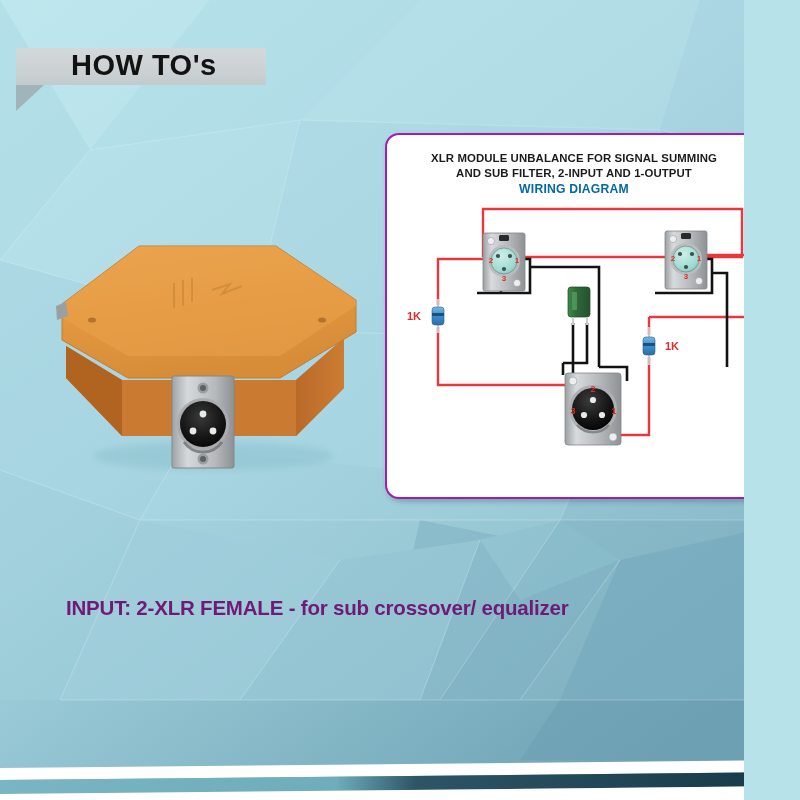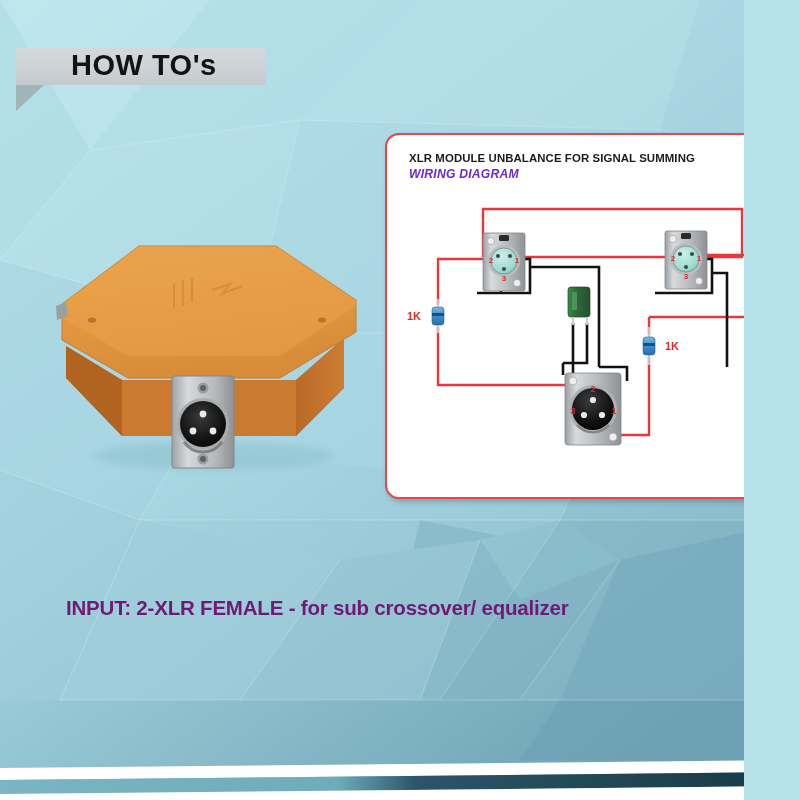--- a/index.html
+++ b/index.html
@@ -30,30 +30,31 @@
     font-size:29px;font-weight:bold;color:#121212;letter-spacing:0.5px;
     white-space:nowrap;
   }
 
   
   #product{position:absolute;left:44px;top:228px;width:330px;height:250px;}
 
   
   #diagram-card{
     position:absolute;left:385px;top:133px;width:377px;height:362px;
-    background:#ffffff;border:2px solid #ef4444;border-radius:14px;
+    background:#ffffff;border:2px solid #a21caf;border-radius:14px;
     box-shadow:2px 3px 5px rgba(40,60,70,.28);
     overflow:hidden;
+    text-align:center;
   }
   #diagram-title{position:absolute;left:22px;top:16px;width:330px;}
   #diagram-title .l1,#diagram-title .l2{
     font-size:11.4px;font-weight:bold;color:#1b1b1b;line-height:15px;letter-spacing:.1px;
   }
   #diagram-title .l3{
-    font-size:12.2px;font-weight:bold;color:#6d28d9;line-height:17px;letter-spacing:.2px;font-style:italic;
+    font-size:12.2px;font-weight:bold;color:#0369a1;line-height:17px;letter-spacing:.2px;
   }
   #schematic{position:absolute;left:0;top:60px;width:377px;height:302px;}
 
   
   .caption{
     position:absolute;left:66px;font-size:20.5px;font-weight:bold;color:#701a75;
     white-space:nowrap;letter-spacing:-.2px;
   }
   #caption-input{top:596px;}
   #caption-output{top:655px;}
@@ -182,20 +183,21 @@
     <circle cx="159" cy="196" r="23" fill="url(#faceG)"></circle>
     <circle cx="159" cy="186" r="3.4" fill="#e7e9ea"></circle>
     <circle cx="149" cy="203" r="3.4" fill="#e7e9ea"></circle>
     <circle cx="169" cy="203" r="3.4" fill="#e7e9ea"></circle>
     <path d="M140,214 a23,23 0 0 0 38,0" fill="none" stroke="#6e7275" stroke-width="3" opacity="0.8"></path>
   </svg>
 
   <div id="diagram-card">
     <div id="diagram-title">
       <div class="l1">XLR MODULE UNBALANCE FOR SIGNAL SUMMING</div>
+      <div class="l2">AND SUB FILTER, 2-INPUT AND 1-OUTPUT</div>
       <div class="l3">WIRING DIAGRAM</div>
     </div>
 
     <svg id="schematic" viewBox="0 0 377 302">
       <defs>
         <linearGradient id="cplate" x1="0" y1="0" x2="1" y2="0">
           <stop offset="0%" stop-color="#9b9fa2"></stop>
           <stop offset="20%" stop-color="#d8dbdd"></stop>
           <stop offset="60%" stop-color="#b6babd"></stop>
           <stop offset="100%" stop-color="#8e9295"></stop>

